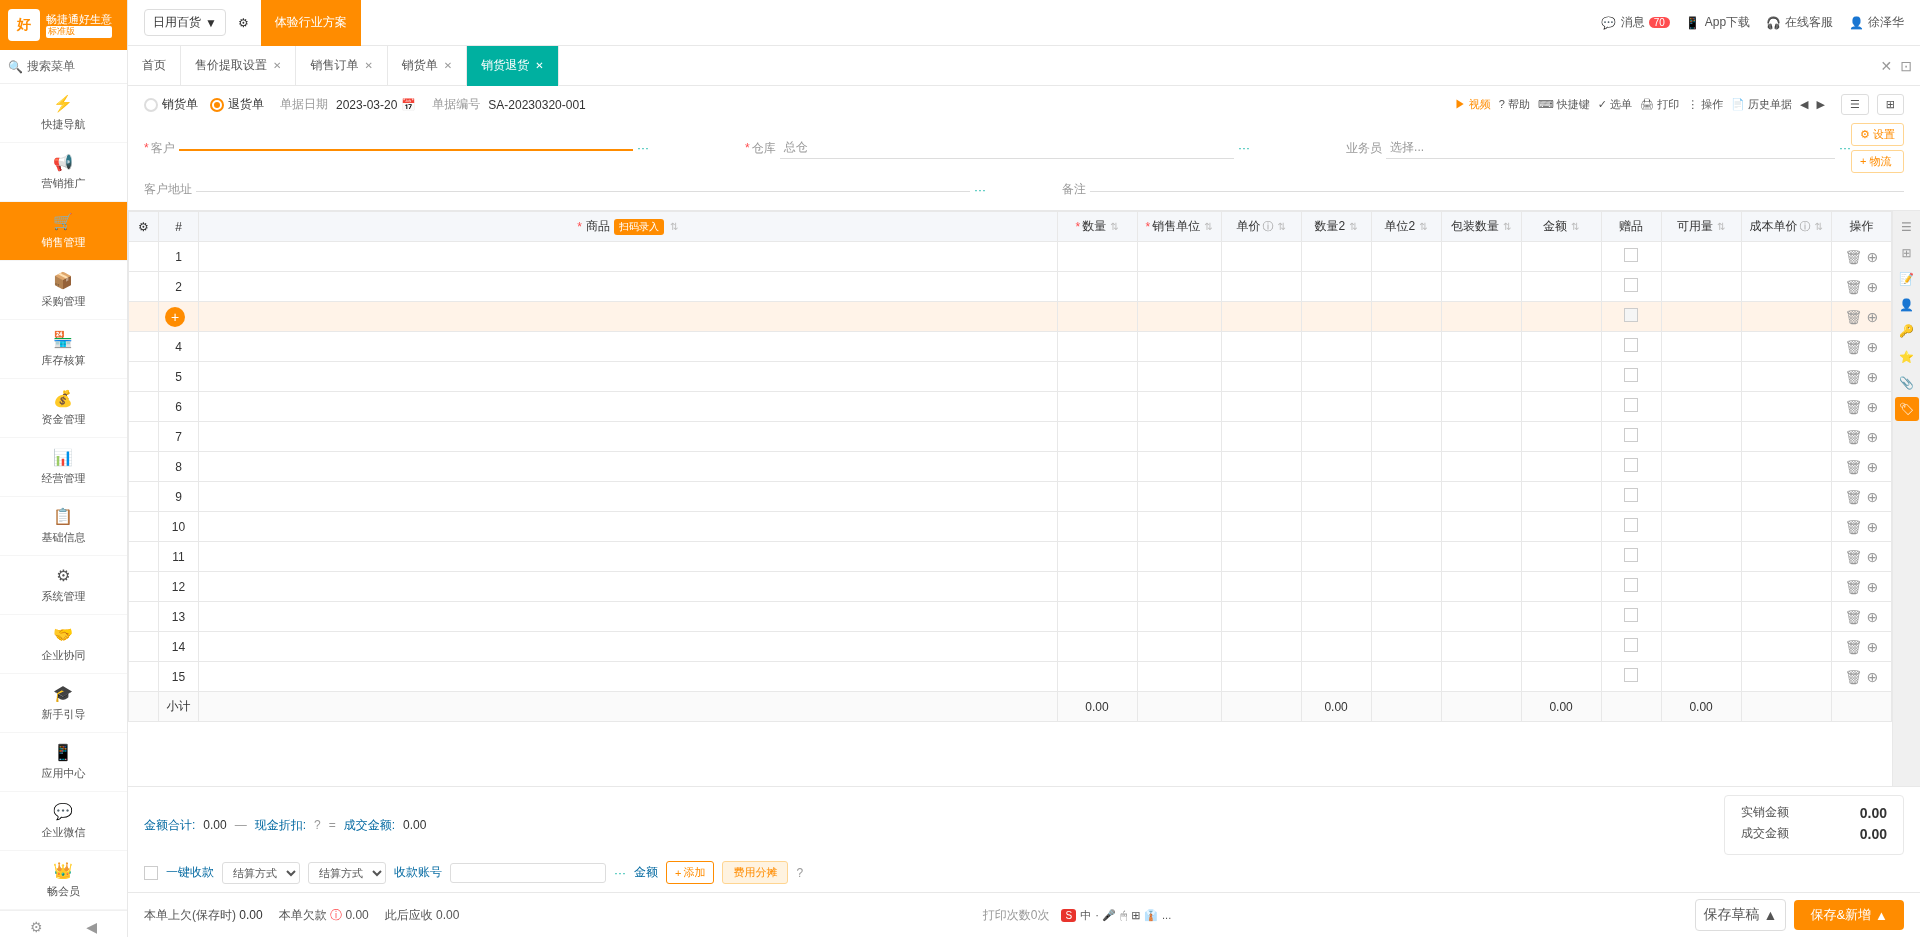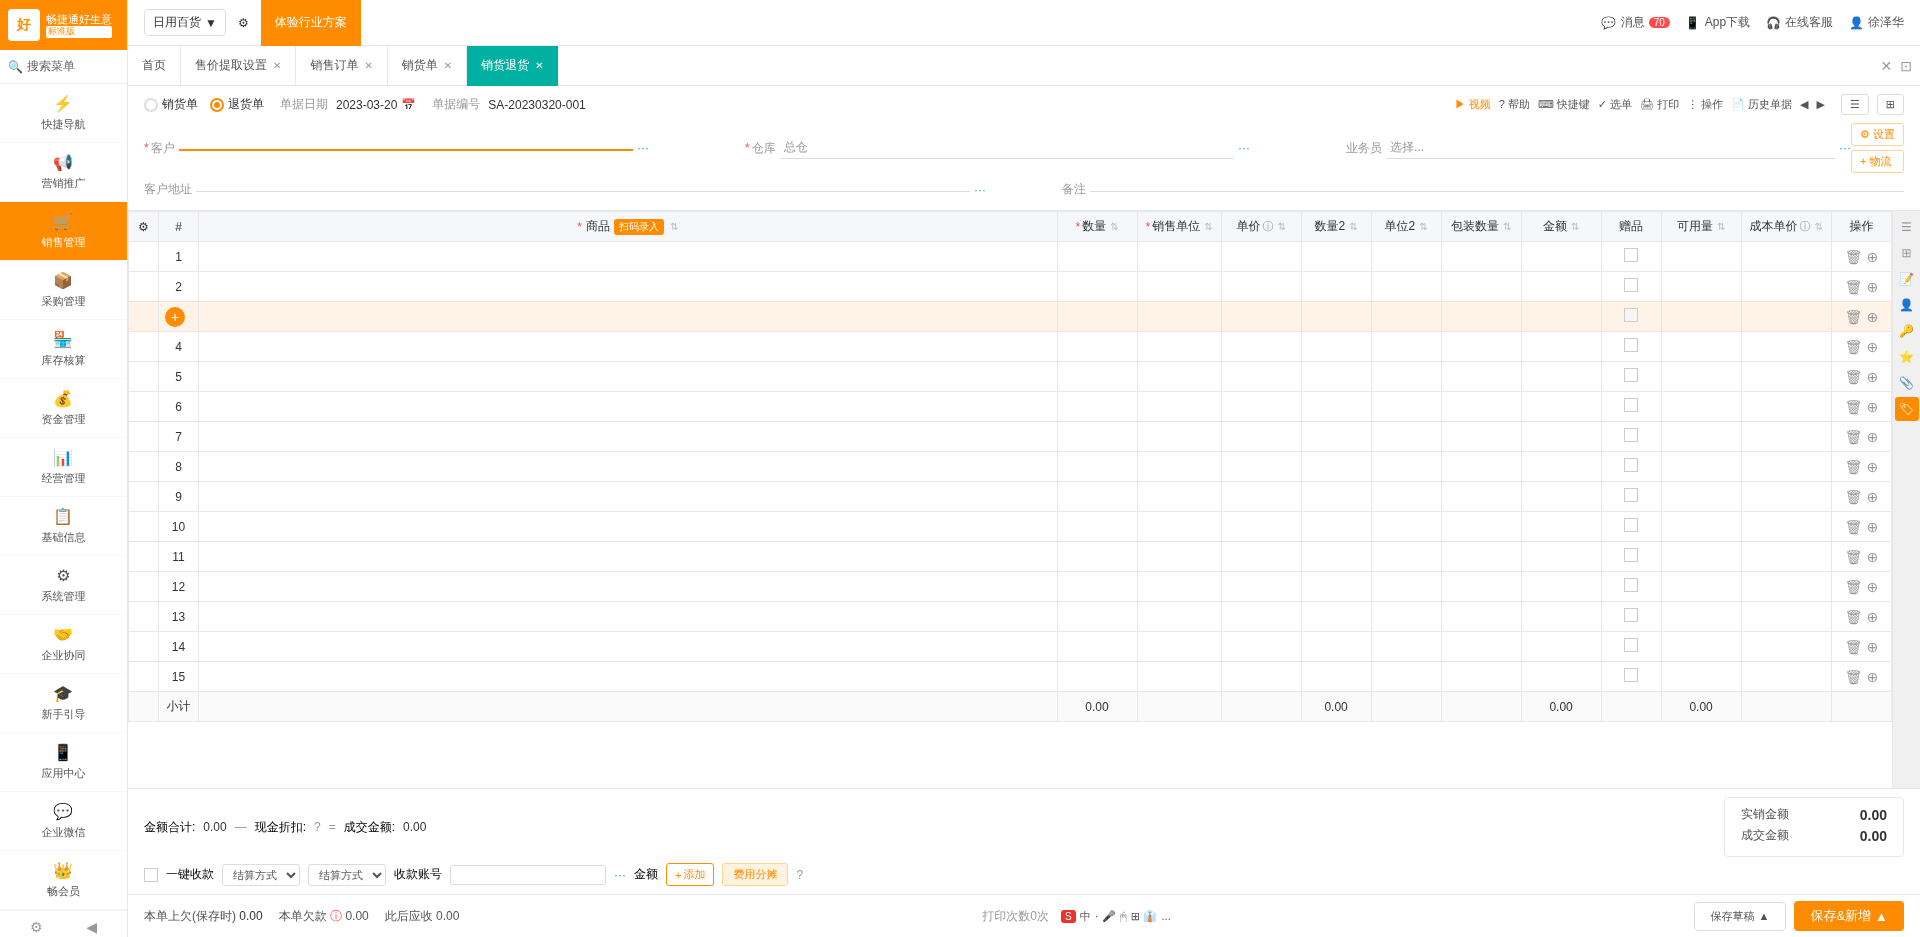--- a/index.html
+++ b/index.html
@@ -96,37 +96,37 @@
     .row-op { display: flex; gap: 4px; justify-content: center; }
     .op-icon { cursor: pointer; color: #999; font-size: 14px; }
     .scan-badge { background: #ff8c00; color: #fff; border-radius: 3px; padding: 1px 5px; font-size: 10px; cursor: pointer; }
     .add-row-btn { width: 20px; height: 20px; background: #ff8c00; color: #fff; border-radius: 50%; display: flex; align-items: center; justify-content: center; cursor: pointer; font-size: 14px; }
     .subtotal-row td { background: #fafafa; font-weight: normal; color: #333; }
     .sort-icon { color: #bbb; font-size: 10px; cursor: pointer; margin-left: 2px; }
 
     
     .form-footer { background: #fff; border-top: 1px solid #e8e8e8; padding: 8px 16px; }
     .footer-top { display: flex; align-items: center; gap: 8px; margin-bottom: 6px; }
-    .footer-label { color: #000000; font-size: 12px; }
+    .footer-label { color: #0369a1; font-size: 12px; }
     .footer-value { color: #333; font-size: 12px; }
     .footer-separator { color: #999; }
     .footer-bottom { display: flex; align-items: center; gap: 8px; }
     .footer-checkbox { width: 14px; height: 14px; border: 1px solid #ccc; cursor: pointer; }
     .footer-select { border: 1px solid #ddd; border-radius: 3px; padding: 3px 6px; font-size: 11px; color: #555; background: #fff; cursor: pointer; }
     .footer-input { border: 1px solid #ddd; border-radius: 3px; padding: 3px 6px; font-size: 11px; min-width: 80px; }
     .footer-add-btn { background: #fff; border: 1px solid #ff8c00; color: #ff8c00; border-radius: 3px; padding: 3px 8px; cursor: pointer; font-size: 11px; display: flex; align-items: center; gap: 2px; }
     .footer-split-btn { background: #fff3e0; border: 1px solid #ffd591; color: #ff8c00; border-radius: 3px; padding: 3px 10px; cursor: pointer; font-size: 11px; }
     .footer-help { color: #999; cursor: pointer; }
 
     
     .bottom-bar { background: #fff; border-top: 1px solid #e8e8e8; padding: 6px 16px; display: flex; align-items: center; justify-content: space-between; }
     .bottom-left { display: flex; align-items: center; gap: 16px; font-size: 12px; color: #555; }
     .bottom-center { display: flex; align-items: center; gap: 4px; }
     .bottom-right { display: flex; align-items: center; gap: 8px; }
-    .save-draft-btn { border: 1px solid #ddd; border-radius: 4px; padding: 6px 16px; cursor: pointer; background: #fff; color: #555; font-size: 11px; display: flex; align-items: center; gap: 4px; }
+    .save-draft-btn { border: 1px solid #ddd; border-radius: 4px; padding: 6px 8px; cursor: pointer; background: #fff; color: #555; font-size: 14px; display: flex; align-items: center; gap: 4px; }
     .save-new-btn { border: none; border-radius: 4px; padding: 6px 16px; cursor: pointer; background: #ff8c00; color: #fff; font-size: 13px; display: flex; align-items: center; gap: 4px; justify-content: center; }
 
     
     .summary-panel { background: #fff; border: 1px solid #e8e8e8; border-radius: 4px; padding: 8px 16px; min-width: 180px; }
     .summary-row { display: flex; justify-content: space-between; align-items: center; margin-bottom: 4px; }
     .summary-label { font-size: 12px; color: #555; }
     .summary-value { font-size: 14px; color: #333; font-weight: bold; }
 
     
     .right-panel { width: 28px; background: #f0f0f0; display: flex; flex-direction: column; align-items: center; gap: 2px; padding: 4px 0; border-left: 1px solid #e8e8e8; }

